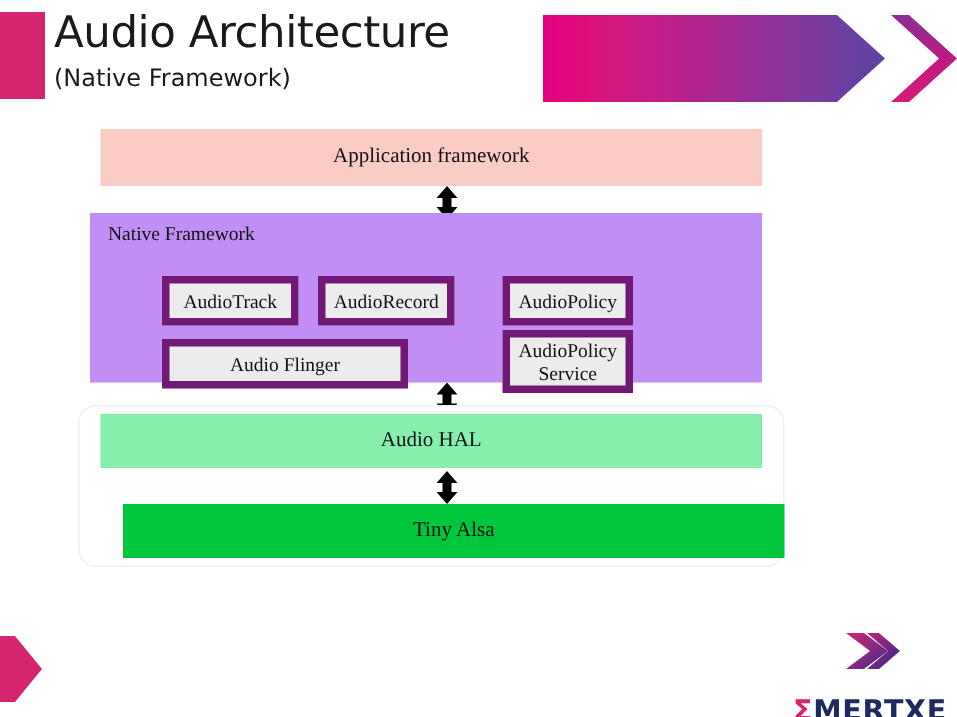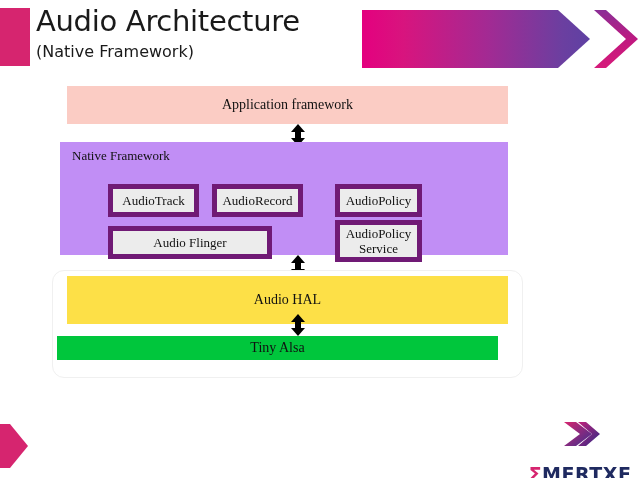--- a/index.html
+++ b/index.html
@@ -74,25 +74,25 @@
   .b-flinger{left:108px;top:148px;width:164px;height:33px;}
   .b-policy {left:335px;top:142px;width:87px;height:42px;flex-direction:column;}
 
   
   .hal-card{
     position:absolute;left:52px;top:192px;width:471px;height:108px;
     background:#ffffff;border:1px solid #f0f0f0;border-radius:12px;
     box-sizing:border-box;
   }
   .audio-hal{
-    left:67px;top:198px;width:441px;height:48px;
-    background:#fde047;font-size:14px;
+    left:67px;top:198px;width:441px;height:36px;
+    background:#86efac;font-size:14px;
   }
   .tiny-alsa{
-    left:57px;top:258px;width:441px;height:24px;
+    left:82px;top:258px;width:441px;height:36px;
     background:#00c63c;font-size:14px;
   }
 
   
   .dbl-arrow{position:absolute;width:20px;}
   .dbl-arrow svg{display:block;}
   .a1{left:288px;top:46px;}
   .a2{left:288px;top:177px;}
   .a3{left:288px;top:236px;}
 

